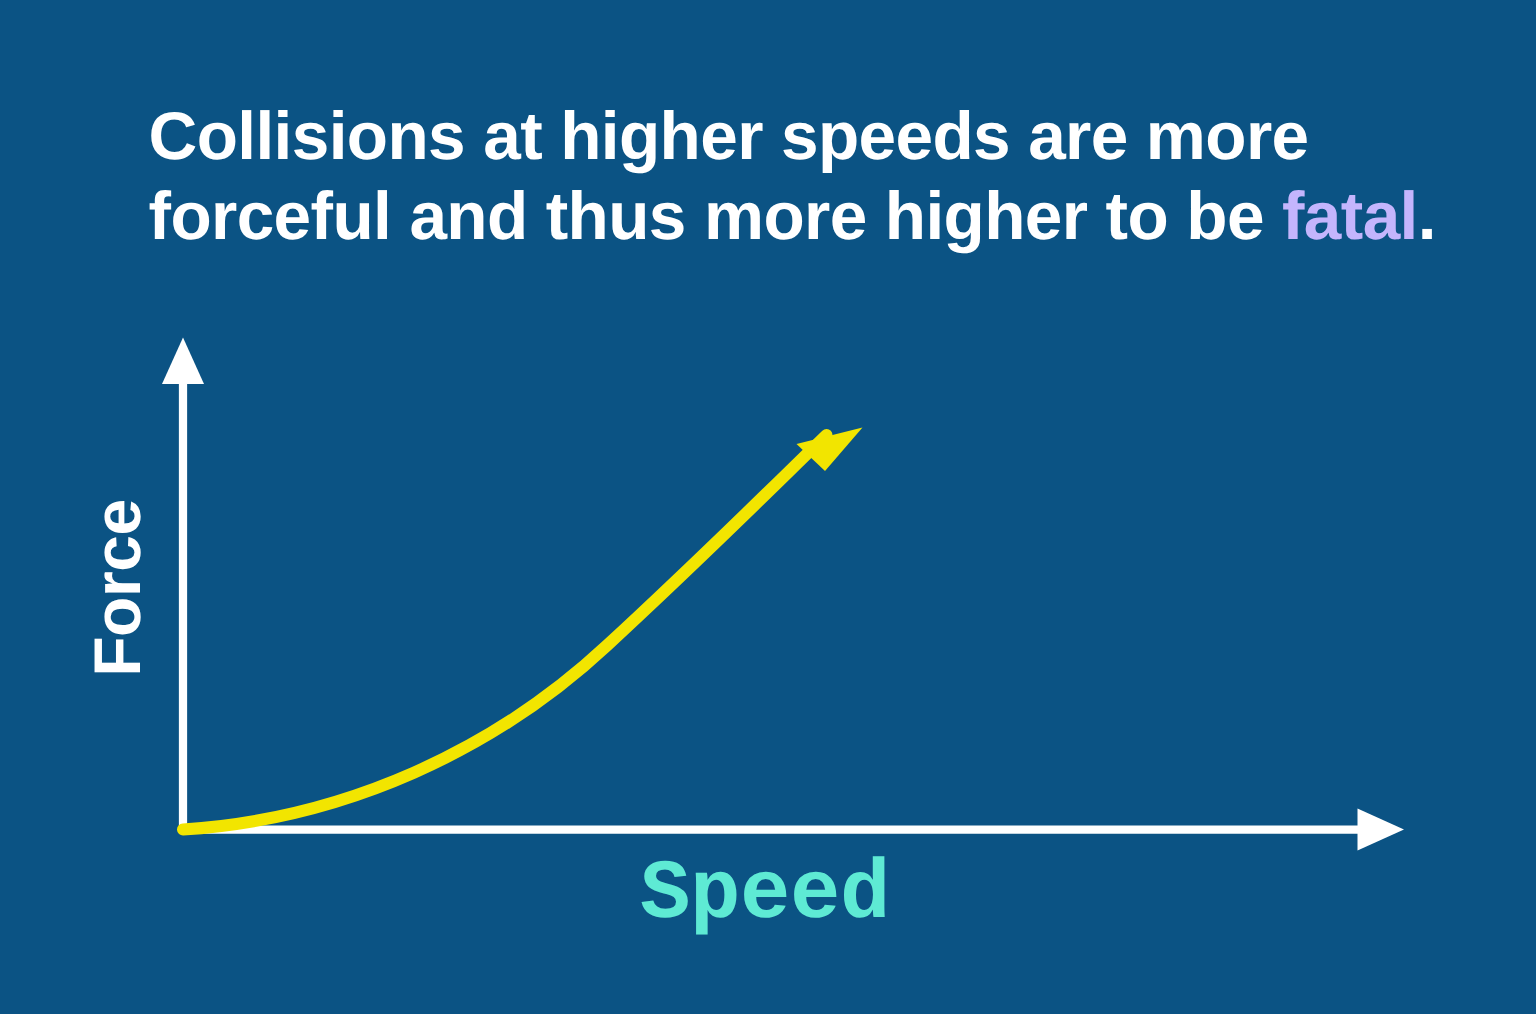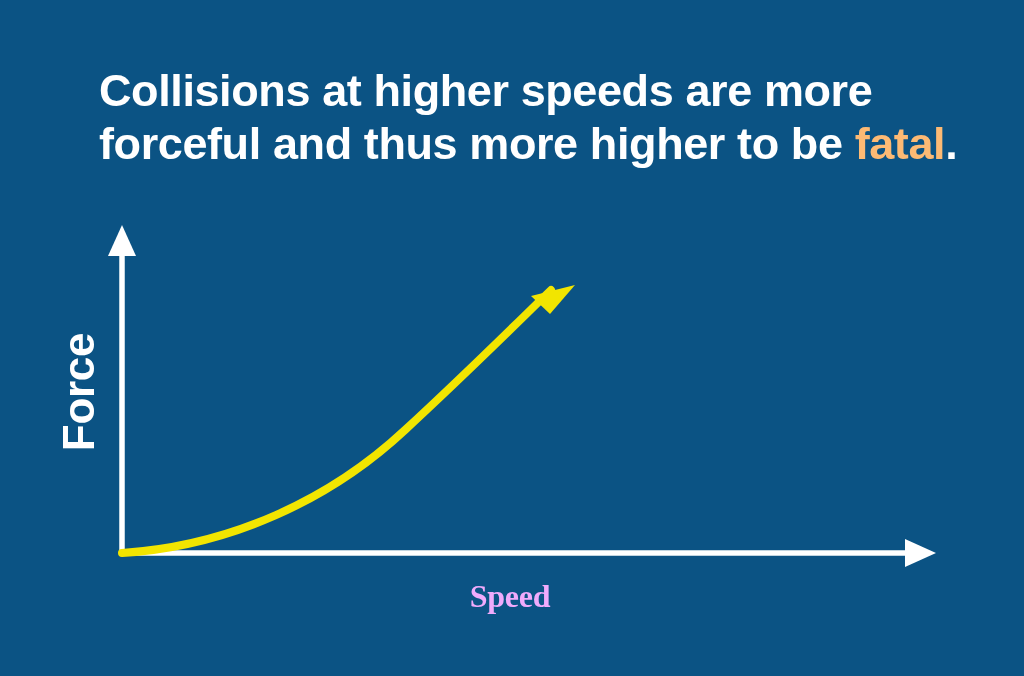--- a/index.html
+++ b/index.html
@@ -34,21 +34,21 @@
     font-size: 45px;
     line-height: 53px;
     letter-spacing: -0.4px;
     white-space: normal;
     margin-left: 29px;
   }
   #headline .line {
     display: block;
     white-space: nowrap;
   }
-  .hl-yellow { color: #fdba74; }
+  .hl-yellow { color: #c4b5fd; }
   .hl-white  { color: #ffffff; }
 
   
   #chart {
     position: absolute;
     left: 0;
     top: 0;
     width: 1024px;
     height: 676px;
   }
@@ -73,24 +73,24 @@
     font-size: 44px;
     line-height: 52px;
     letter-spacing: -0.3px;
   }
   #xlabel {
     position: absolute;
     left: 330px;
     top: 570px;
     width: 360px;
     text-align: center;
-    color: #f0abfc;
-    font-family: Liberation Serif, serif;
+    color: #5eead4;
+    font-family: Liberation Mono, monospace;
     font-weight: bold;
-    font-size: 32px;
+    font-size: 56px;
     line-height: 52px;
     letter-spacing: -0.3px;
   }
 </style>
 </head>
 <body>
 
 <div id="slide">
 
   <div id="headline">

